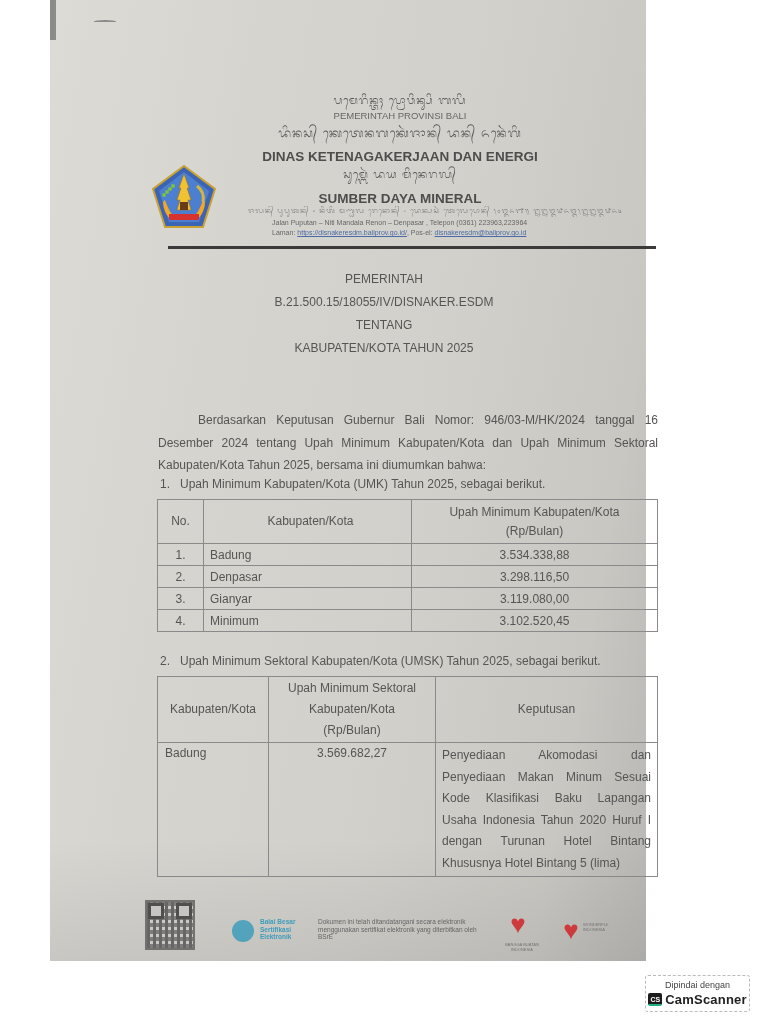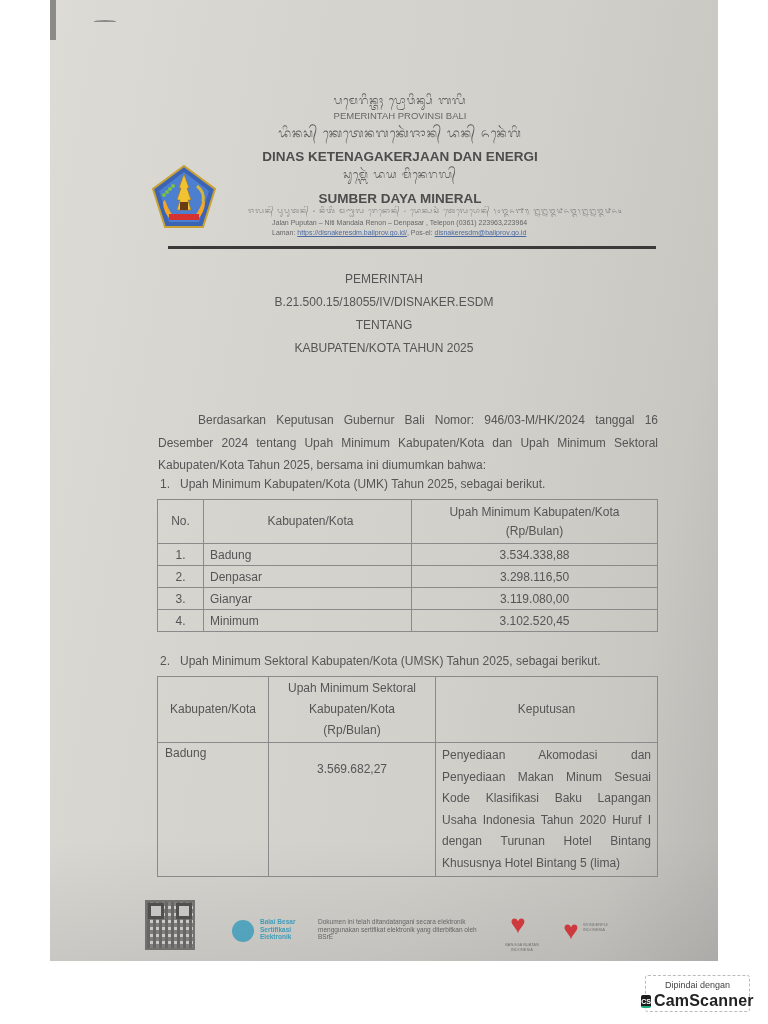--- a/index.html
+++ b/index.html
@@ -1,20 +1,20 @@
 <!DOCTYPE html>
 <html><head>
 <meta charset="utf-8">
 <style>
   * { box-sizing: border-box; margin: 0; padding: 0; }
   html, body { width: 768px; height: 1024px; background: #ffffff; overflow: hidden; }
   body { position: relative; font-family: "Liberation Sans", sans-serif; color: #4a4a4a; }
 
   .page {
-    position: absolute; left: 50px; top: 0; width: 668px; height: 961px;
+    position: absolute; left: 50px; top: 0; width: 596px; height: 961px;
     background: linear-gradient(100deg, #dcdbd6 0%, #d6d4cf 30%, #d2d0cb 60%, #c9c7c2 85%, #b7b6b2 100%);
   }
   .page::after {
     content: ""; position: absolute; left: 0; right: 0; bottom: 0; height: 120px;
     background: linear-gradient(180deg, rgba(0,0,0,0) 0%, rgba(90,90,90,0.12) 100%);
     pointer-events: none;
   }
   .page-edge-shadow {
     position: absolute; left: 0; top: 0; width: 6px; height: 40px;
     background: #555; opacity: 0.6;
@@ -67,21 +67,21 @@
   .t1 th.c-name { text-align: center; }
   .t1 .c-val { text-align: center; }
 
   
   .t2 { left: 107px; top: 676px; width: 501px; }
   .t2 th { height: 66px; line-height: 21px; }
   .t2 .c-kab { width: 111px; }
   .t2 .c-umsk { width: 167px; }
   .t2 td { vertical-align: top; height: 130px; }
   .t2 td.c-kab { padding: 3px 7px; text-align: left; }
-  .t2 td.c-umsk { text-align: center; padding-top: 19px; }
+  .t2 td.c-umsk { text-align: center; padding-top: 3px; }
   .t2 td.c-ket { padding: 2px 6px; text-align: justify; line-height: 21.5px; text-align-last: left; }
 
   
   .qr { position: absolute; left: 95px; top: 900px; width: 50px; height: 50px;
         background:
           repeating-linear-gradient(90deg, #444 0 3px, transparent 3px 6px),
           repeating-linear-gradient(0deg, #666 0 4px, transparent 4px 7px);
         opacity: 0.75; border: 2px solid #555; }
   .qr::before, .qr::after { content: ""; position: absolute; width: 10px; height: 10px; border: 3px solid #222; background: #ccc; }
   .qr::before { left: 1px; top: 1px; }
@@ -97,21 +97,21 @@
   .hc-2 { left: 533px; top: 922px; width: 20px; }
 
   
   .cs-badge {
     position: absolute; left: 645px; top: 975px; width: 105px; height: 37px;
     border: 1px dashed #bbb; border-radius: 3px; background: #fff; text-align: center;
   }
   .cs-caption { font-size: 9px; color: #444; margin-top: 4px; }
   .cs-row { display: flex; align-items: center; justify-content: center; margin-top: 2px; }
   .cs-icon { width: 14px; height: 13px; background: #1c1c1c; color: #fff; font-size: 7px; font-weight: bold; line-height: 13px; border-radius: 2px; border-bottom: 2px solid #1fb07c; margin-right: 3px; }
-  .cs-name { font-size: 16px; color: #222; font-weight: bold; letter-spacing: 0.2px; }
+  .cs-name { font-size: 13px; color: #222; font-weight: bold; letter-spacing: 0.2px; }
 </style>
 </head>
 <body>
 
 <div class="page">
   <div class="page-edge-shadow"></div>
   <div class="pen-mark"></div>
 
   <div class="letterhead">
     <svg class="logo" viewBox="0 0 66 66">

